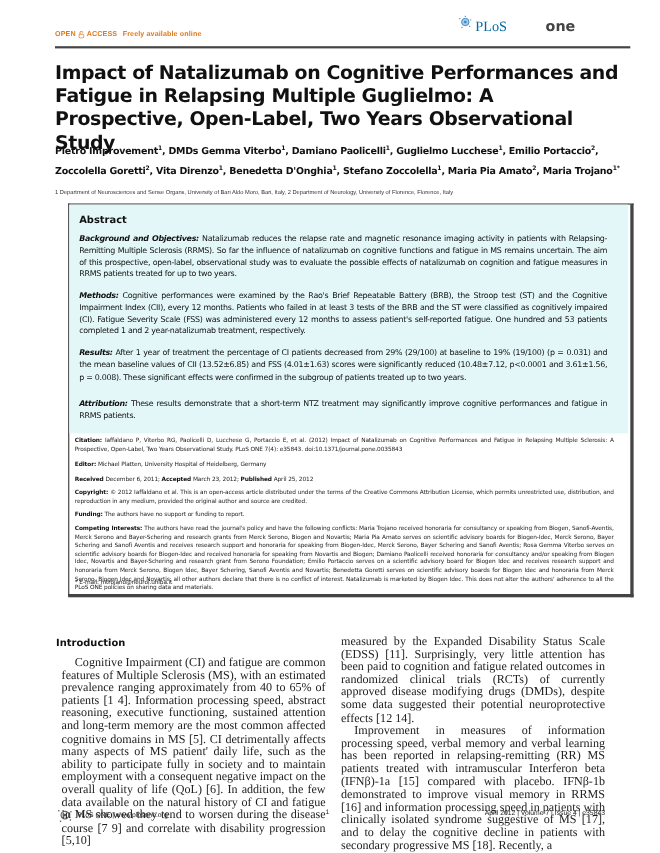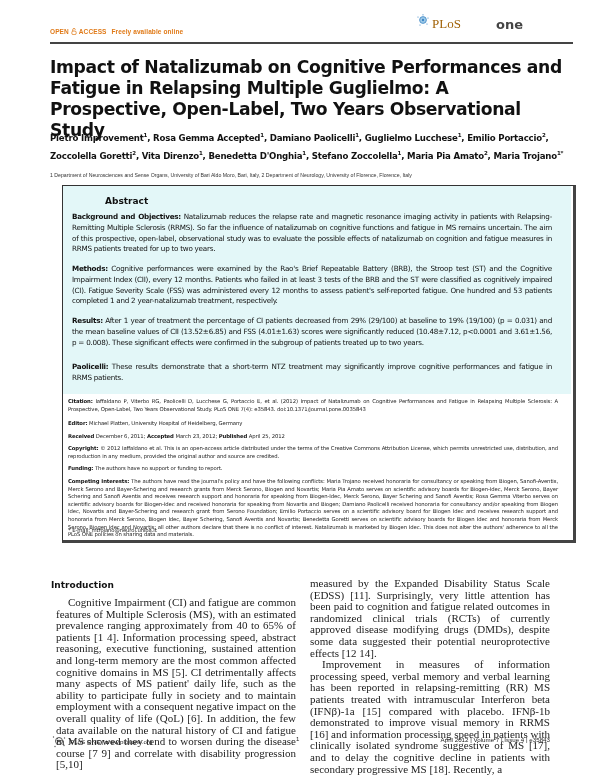--- a/index.html
+++ b/index.html
@@ -3,32 +3,32 @@
 <meta charset="utf-8">
 <style>
   html,body{margin:0;padding:0;background:#fff;}
   body{width:600px;height:775px;position:relative;overflow:hidden;font-family:"Liberation Sans",sans-serif;color:#111;}
   .abs{position:absolute;}
   .hdr-left{left:50px;top:28px;font-size:6.5px;font-weight:bold;color:#e07a18;letter-spacing:0.1px;display:flex;align-items:center;gap:2px;}
   .hdr-left .open{color:#e07a18;}
   .hdr-left .free{color:#e07a18;margin-left:3px;}
   .lock{display:inline-block;width:6px;height:7px;}
   .hdr-right{right:77px;top:14px;display:flex;align-items:flex-end;gap:3px;}
-  .plos-plos{font-family:"Liberation Serif",serif;color:#a16207;font-size:13px;}
+  .plos-plos{font-family:"Liberation Serif",serif;color:#0369a1;font-size:13px;}
   .plos-one{font-family:"DejaVu Sans",sans-serif;color:#444;font-size:13px;font-weight:bold;margin-left:32px;}
   .hdr-rule{left:50px;top:42px;width:523px;height:1.5px;background:#444;}
   .title{left:50px;top:57px;width:520px;font-size:17.2px;font-weight:bold;line-height:21px;color:#111;font-family:"DejaVu Sans",sans-serif;letter-spacing:-0.35px;}
   .authors{left:50px;top:128px;width:520px;font-size:8.6px;font-weight:bold;line-height:15px;font-family:"DejaVu Sans",sans-serif;letter-spacing:-0.2px;}
   .authors sup{font-size:5.5px;}
   .affil{left:50px;top:172px;width:520px;font-size:5.2px;color:#333;}
   .box{left:62px;top:185px;width:510px;height:354px;border:1px solid #333;border-left:1.5px solid #333;border-right:3px solid #444;border-bottom:3px solid #444;}
   .abstract{left:63px;top:186px;width:508px;height:208px;background:#e3f7f8;}
-  .abs-h{left:72px;top:196px;font-size:9px;font-weight:bold;font-family:"DejaVu Sans",sans-serif;margin-left:33px;}
+  .abs-h{left:72px;top:196px;font-size:9px;font-weight:bold;font-family:"DejaVu Sans",sans-serif;}
   .abs-p{left:72px;width:480px;font-size:7.2px;line-height:10.8px;text-align:justify;color:#111;font-family:"DejaVu Sans",sans-serif;letter-spacing:-0.25px;}
-  .abs-p b{}
+  .abs-p b{font-style:italic;}
   .meta{left:68px;width:490px;font-size:5.3px;line-height:7.6px;color:#222;text-align:justify;font-family:"DejaVu Sans",sans-serif;letter-spacing:-0.1px;}
   .meta b{color:#111;}
   .intro-h{left:51px;top:580px;font-size:9px;font-weight:bold;font-family:"DejaVu Sans",sans-serif;}
   .col{width:240px;font-family:"Liberation Serif",serif;font-size:11px;line-height:11.6px;text-align:justify;color:#222;}
   .col p{margin:0;}
   .col p.ind{text-indent:12px;}
   .footer-l{left:52px;top:734px;display:flex;align-items:center;gap:4px;font-size:6.2px;color:#222;}
   .footer-c{left:296px;top:736px;font-size:6px;color:#222;}
   .footer-r{right:50px;top:736px;font-size:6.2px;color:#222;}
 </style>
@@ -56,21 +56,21 @@
   </svg>
   <span class="plos-plos">PLoS</span>
   <span class="plos-one">one</span>
 </div>
 <div class="abs hdr-rule"></div>
 
 <div class="abs title">Impact of Natalizumab on Cognitive Performances and Fatigue in Relapsing Multiple Guglielmo: A Prospective, Open-Label, Two Years Observational Study</div>
 
 <div class="abs authors">
   <span><span>Pietro Improvement</span><sup>1</sup></span>,
-  <span><span>Rosa Gemma Accepted</span><sup>1</sup></span>,
+  <span><span>DMDs Gemma Viterbo</span><sup>1</sup></span>,
   <span><span>Damiano Paolicelli</span><sup>1</sup></span>,
   <span><span>Guglielmo Lucchese</span><sup>1</sup></span>,
   <span><span>Emilio Portaccio</span><sup>2</sup></span>,
   <span><span>Zoccolella Goretti</span><sup>2</sup></span>,
   <span><span>Vita Direnzo</span><sup>1</sup></span>,
   <span><span>Benedetta D'Onghia</span><sup>1</sup></span>,
   <span><span>Stefano Zoccolella</span><sup>1</sup></span>,
   <span><span>Maria Pia Amato</span><sup>2</sup></span>,
   <span><span>Maria Trojano</span><sup>1*</sup></span>
 </div>
@@ -83,21 +83,21 @@
 <div class="abs abs-p" style="top:212px;">
   <b>Background and Objectives:</b> <span>Natalizumab reduces the relapse rate and magnetic resonance imaging activity in patients with Relapsing-Remitting Multiple Sclerosis (RRMS). So far the influence of natalizumab on cognitive functions and fatigue in MS remains uncertain. The aim of this prospective, open-label, observational study was to evaluate the possible effects of natalizumab on cognition and fatigue measures in RRMS patients treated for up to two years.</span>
 </div>
 <div class="abs abs-p" style="top:264px;">
   <b>Methods:</b> <span>Cognitive performances were examined by the Rao's Brief Repeatable Battery (BRB), the Stroop test (ST) and the Cognitive Impairment Index (CII), every 12 months. Patients who failed in at least 3 tests of the BRB and the ST were classified as cognitively impaired (CI). Fatigue Severity Scale (FSS) was administered every 12 months to assess patient's self-reported fatigue. One hundred and 53 patients completed 1 and 2 year-natalizumab treatment, respectively.</span>
 </div>
 <div class="abs abs-p" style="top:316px;">
   <b>Results:</b> <span>After 1 year of treatment the percentage of CI patients decreased from 29% (29/100) at baseline to 19% (19/100) (p = 0.031) and the mean baseline values of CII (13.52±6.85) and FSS (4.01±1.63) scores were significantly reduced (10.48±7.12, p&lt;0.0001 and 3.61±1.56, p = 0.008). These significant effects were confirmed in the subgroup of patients treated up to two years.</span>
 </div>
 <div class="abs abs-p" style="top:362px;">
-  <b>Paolicelli:</b> <span>These results demonstrate that a short-term NTZ treatment may significantly improve cognitive performances and fatigue in RRMS patients.</span>
+  <b>Attribution:</b> <span>These results demonstrate that a short-term NTZ treatment may significantly improve cognitive performances and fatigue in RRMS patients.</span>
 </div>
 
 <div class="abs meta" style="top:398px;">
   <b>Citation:</b> <span>Iaffaldano P, Viterbo RG, Paolicelli D, Lucchese G, Portaccio E, et al. (2012) Impact of Natalizumab on Cognitive Performances and Fatigue in Relapsing Multiple Sclerosis: A Prospective, Open-Label, Two Years Observational Study. PLoS ONE 7(4): e35843. doi:10.1371/journal.pone.0035843</span>
 </div>
 <div class="abs meta" style="top:420px;">
   <b>Editor:</b> <span>Michael Platten, University Hospital of Heidelberg, Germany</span>
 </div>
 <div class="abs meta" style="top:433px;">
   <b>Received</b> <span>December 6, 2011;</span>

